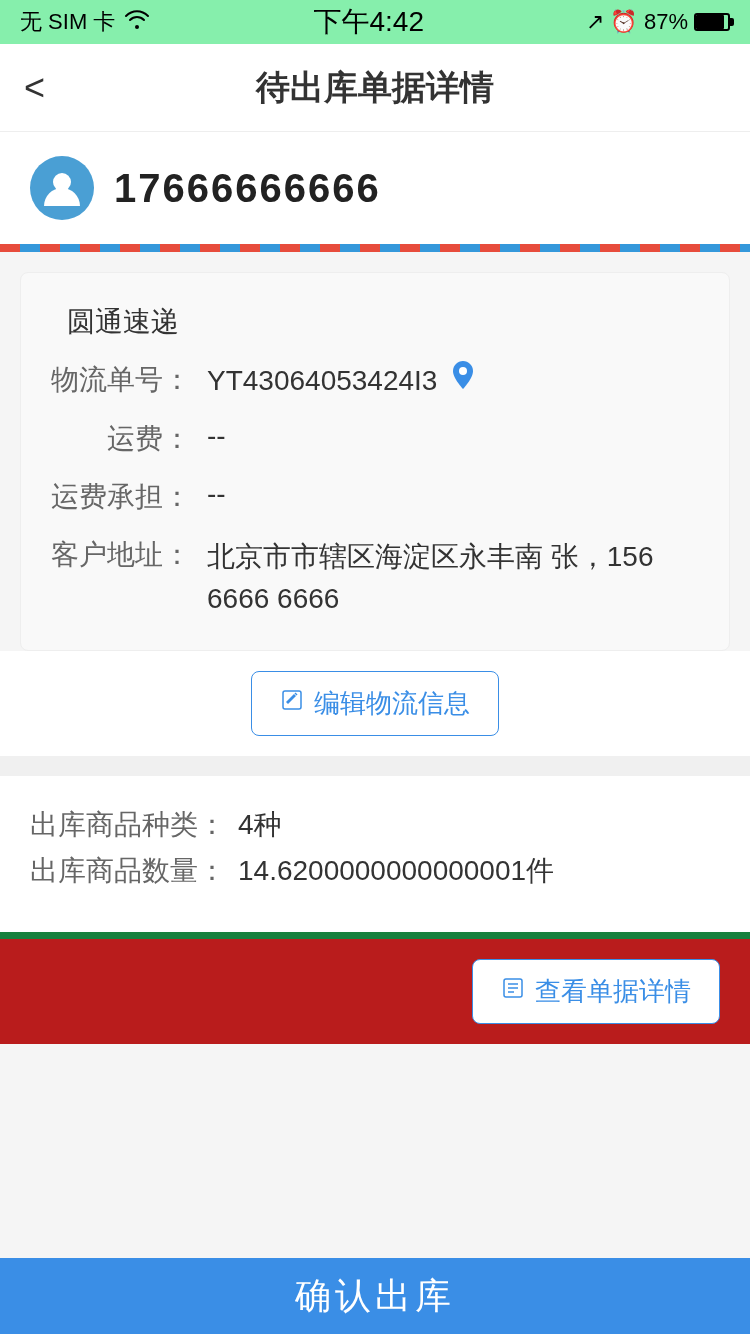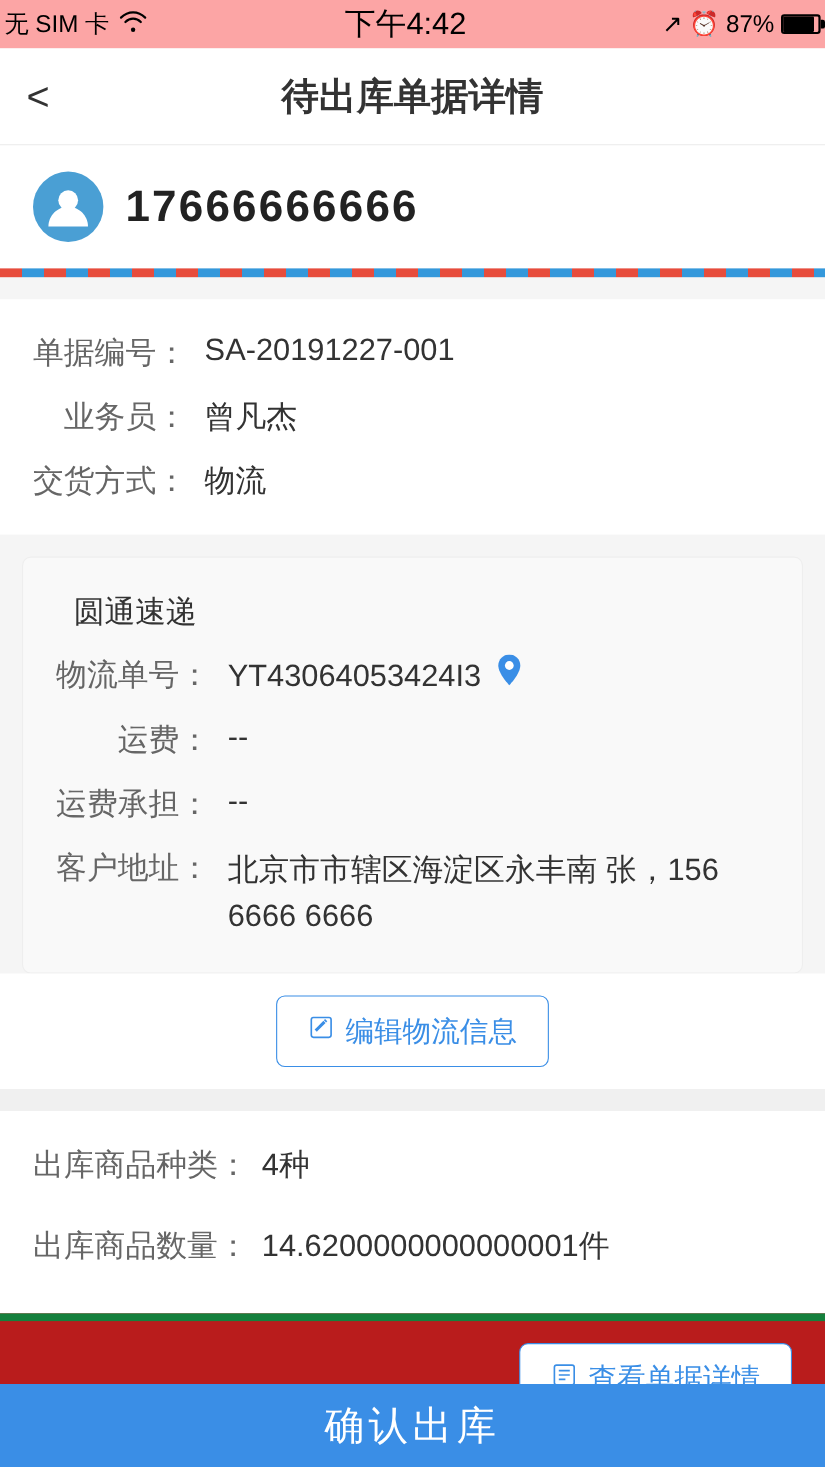--- a/index.html
+++ b/index.html
@@ -10,25 +10,25 @@
       width: 750px;
       min-height: 1334px;
       position: relative;
       font-size: 28px;
     }
 
     
     .status-bar {
       width: 100%;
       height: 44px;
-      background: #fca5a5;
+      background: #86efac;
       display: flex;
       align-items: center;
       justify-content: space-between;
-      padding: 0 4px;
+      padding: 0 20px;
       font-size: 24px;
       color: #000;
     }
     .status-left {
       display: flex;
       align-items: center;
       gap: 8px;
       font-size: 22px;
     }
     .status-center {
@@ -224,21 +224,21 @@
     }
 
     
     .product-section {
       background: #fff;
       padding: 30px 30px;
     }
     .product-row {
       display: flex;
       align-items: center;
-      margin-bottom: 36px;
+      margin-bottom: 8px;
       font-size: 28px;
     }
     .product-row:last-child {
       margin-bottom: 12px;
     }
     .product-label {
       color: #666;
       min-width: 200px;
       flex-shrink: 0;
     }
@@ -335,34 +335,20 @@
       <svg viewBox="0 0 44 44" fill="none">
         <circle cx="22" cy="16" r="9" fill="white"></circle>
         <path d="M4 40c0-9.9 8.1-18 18-18s18 8.1 18 18" fill="white"></path>
       </svg>
     </div>
     <span class="customer-phone">17666666666</span>
   </div>
 
   <div class="dashed-border"></div>
 
-  <div class="info-section">
-    <div class="info-row">
-      <span class="info-label">单据编号：</span>
-      <span class="info-value">SA-20191227-001</span>
-    </div>
-    <div class="info-row">
-      <span class="info-label">业务员：</span>
-      <span class="info-value">曾凡杰</span>
-    </div>
-    <div class="info-row">
-      <span class="info-label">交货方式：</span>
-      <span class="info-value">物流</span>
-    </div>
-  </div>
 
   <div class="logistics-section">
     <div class="logistics-row">
       <span class="logistics-value">圆通速递</span>
     </div>
     <div class="logistics-row">
       <span class="logistics-label">物流单号：</span>
       <div class="logistics-value">
         <span>YT43064053424I3</span>
         <span class="location-icon">

